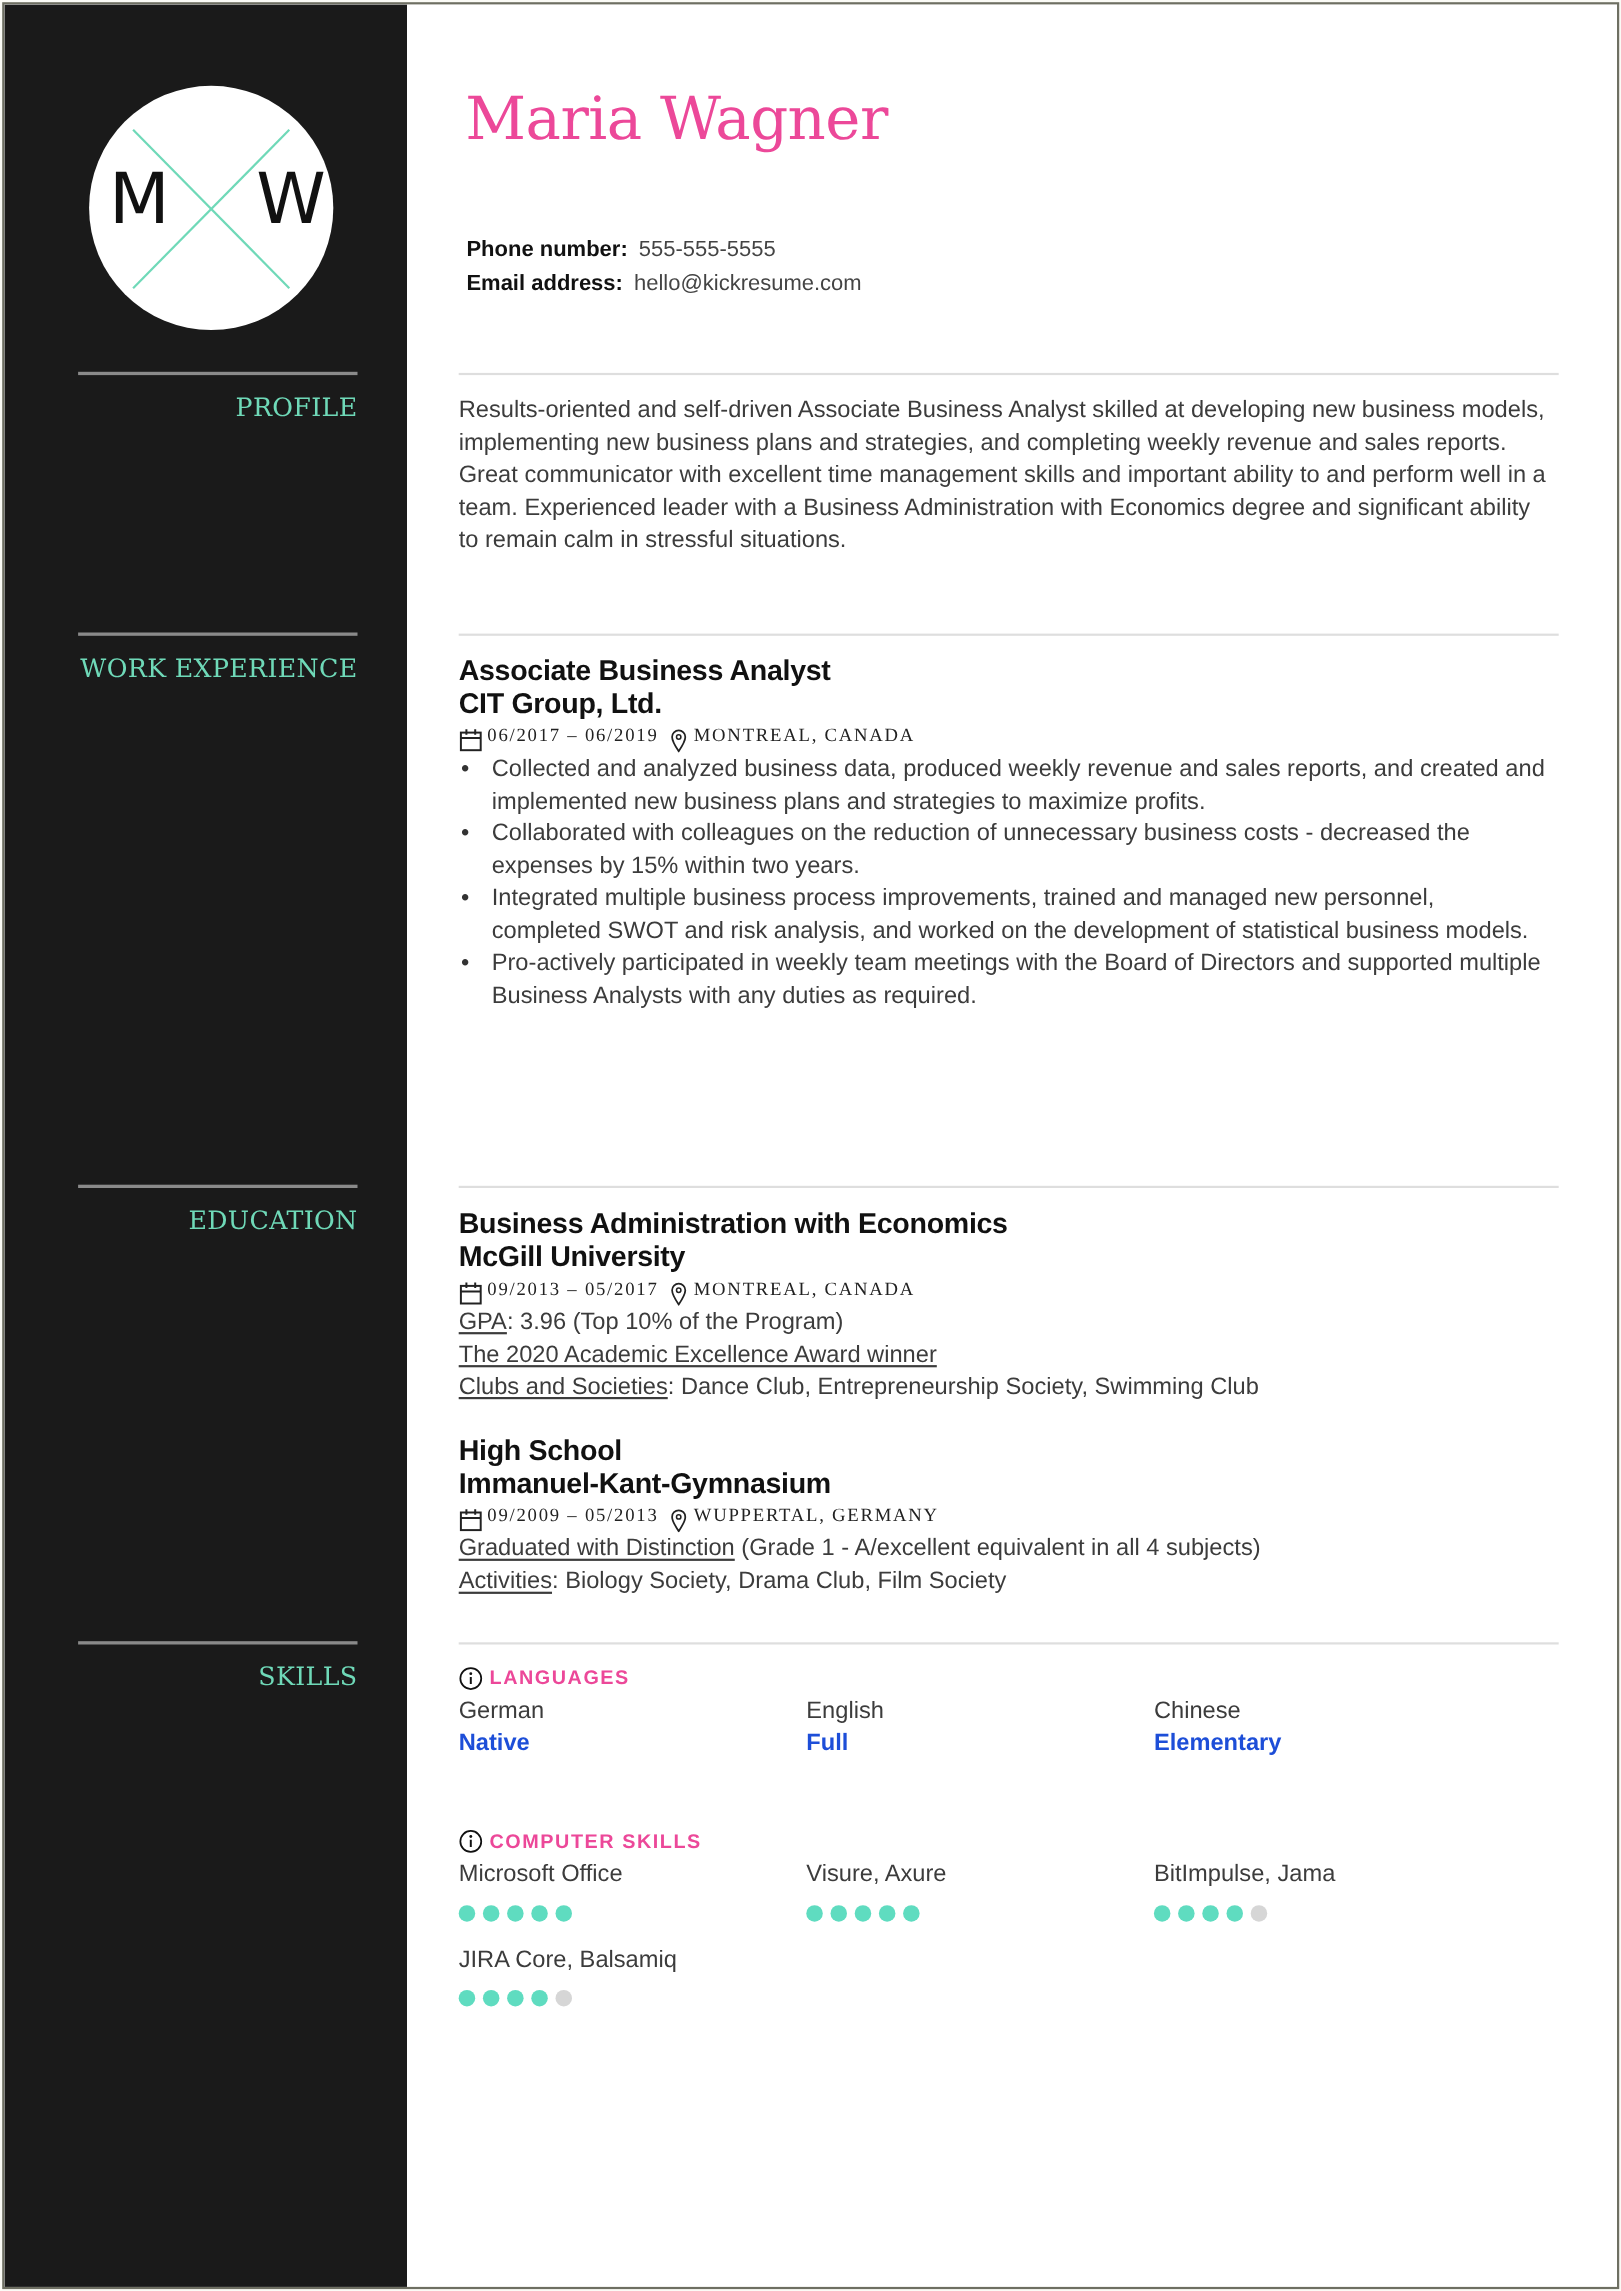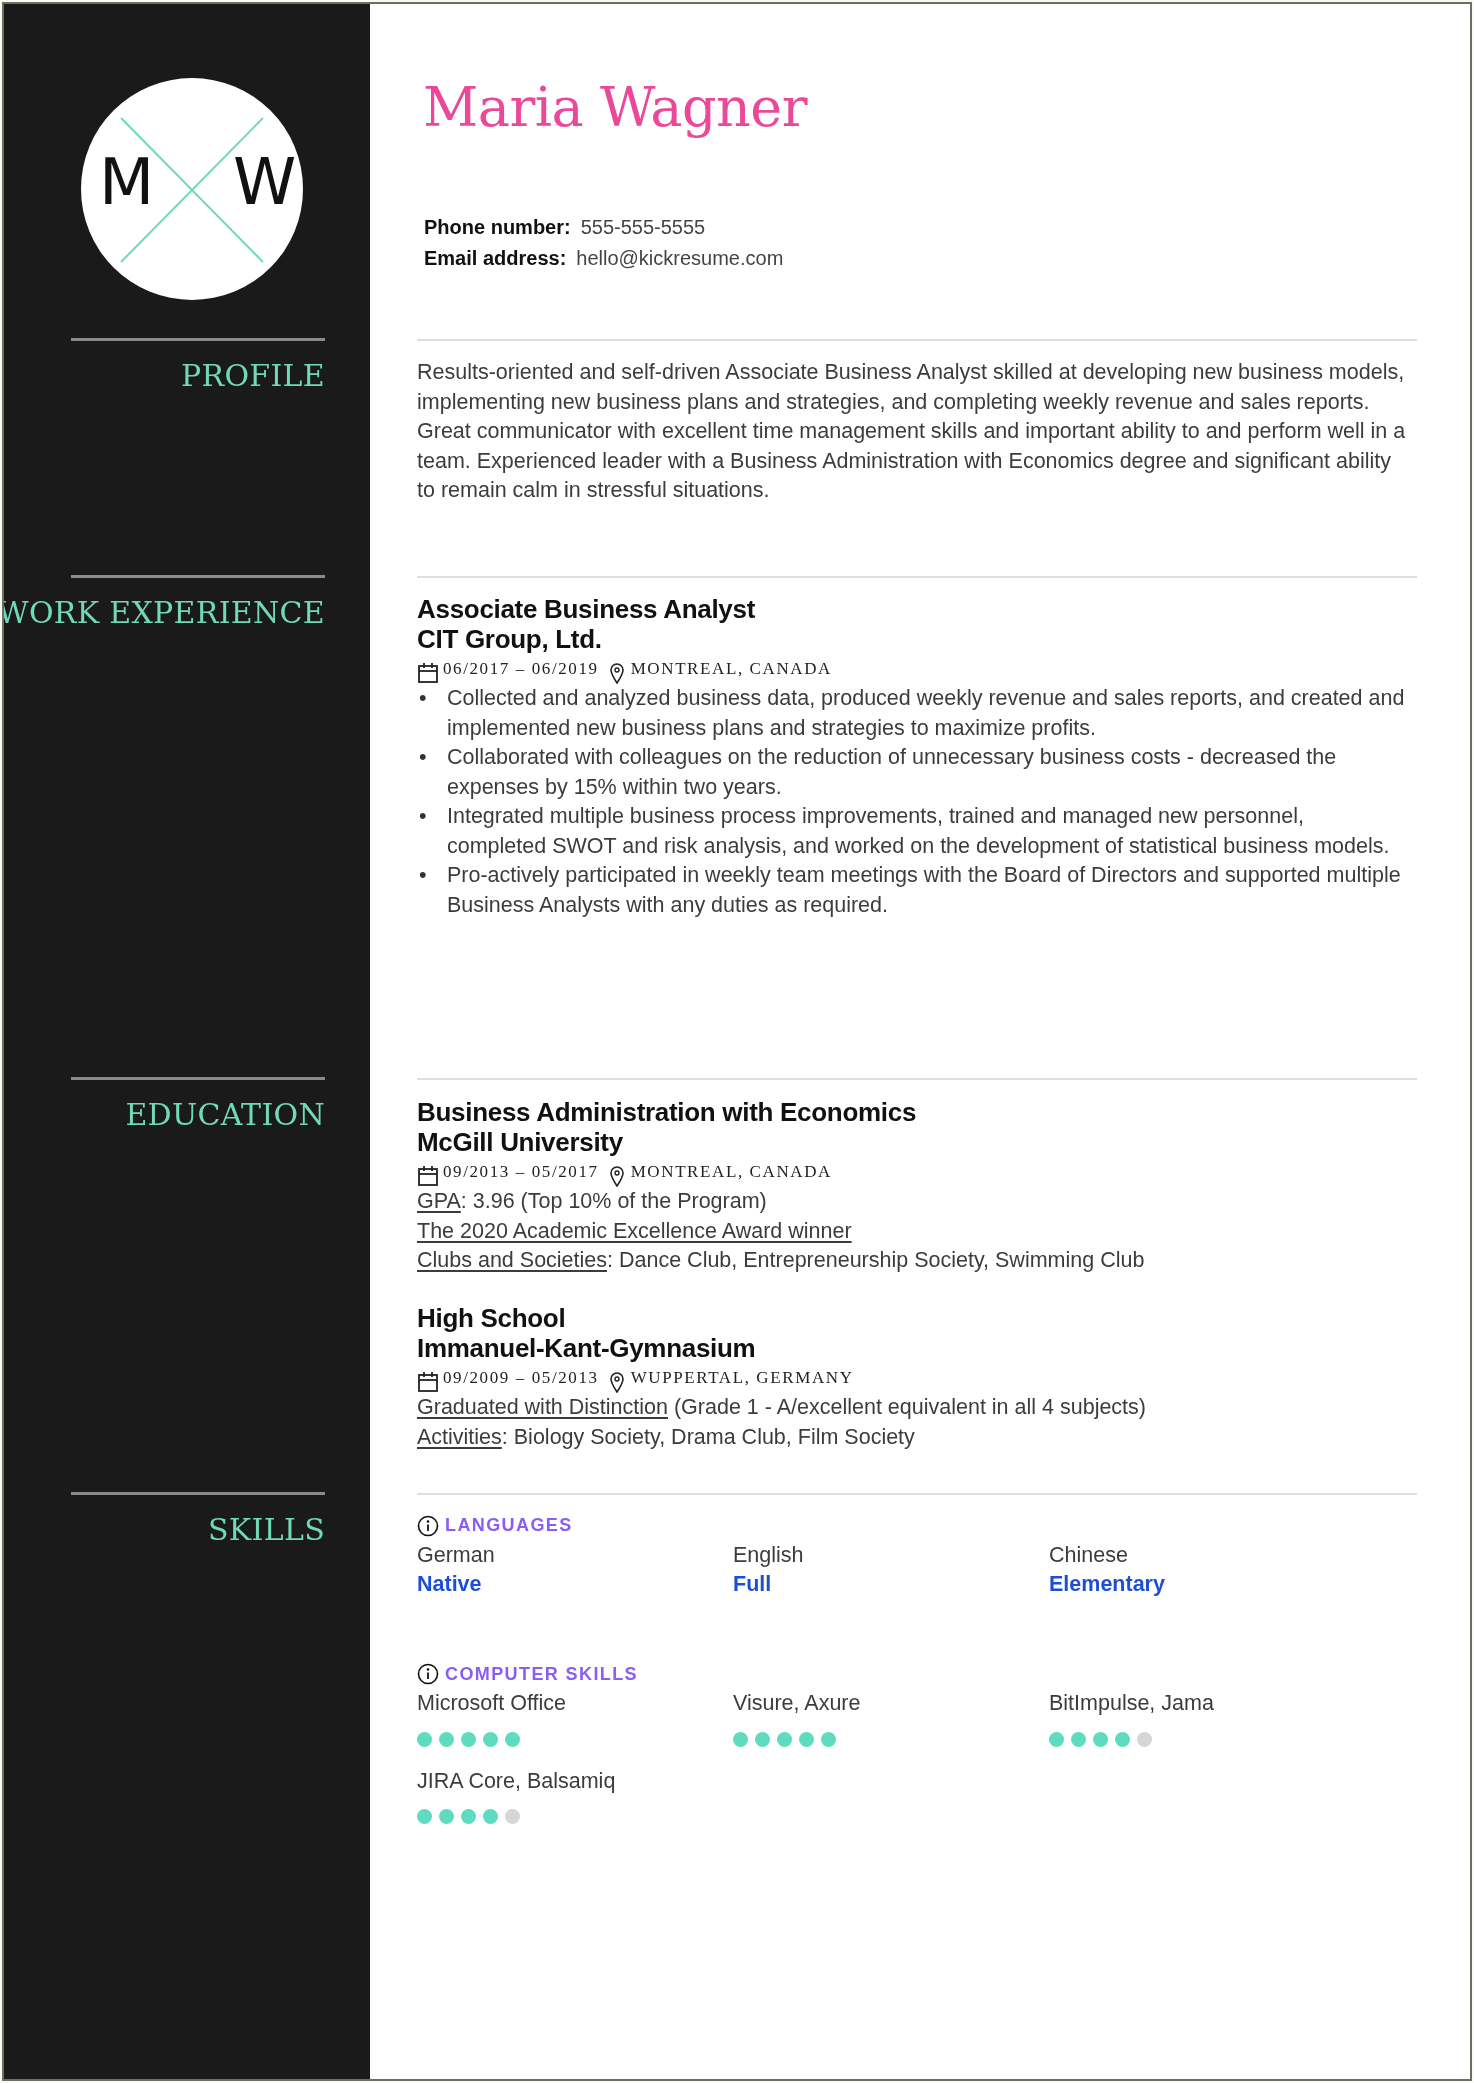--- a/index.html
+++ b/index.html
@@ -7,37 +7,37 @@
          font-family:"Liberation Sans", sans-serif; }
   .frame { position:absolute; left:2px; top:2px; width:1466px; height:2075px;
            border:2px solid #6e6f62; background:#fff; overflow:hidden; }
   .sidebar { position:absolute; left:0; top:0; width:366px; height:2075px; background:#1a1a1a; }
   .avatar { position:absolute; left:77px; top:74px; width:222px; height:222px; border-radius:50%; background:#fff; overflow:hidden; }
   .avatar svg { position:absolute; left:0; top:0; }
   .avatar .ini { position:absolute; top:72px; font-family:"DejaVu Sans", sans-serif; font-size:64px; color:#111; line-height:1; }
   .avatar .ini.m { left:18px; }
   .avatar .ini.w { left:152px; }
   .side-rule { position:absolute; left:67px; width:254px; height:3px; background:#8a8a8a; }
-  .side-label { position:absolute; right:45px; font-family:"DejaVu Serif", serif; font-size:30px;
+  .side-label { position:absolute; right:45px; font-family:"DejaVu Serif", serif; font-size:23px;
                 color:#6fd9b8; letter-spacing:0.3px; text-align:right; white-space:nowrap; }
   .main { position:absolute; left:413px; top:0; width:1000px; }
   .name { position:absolute; left:6px; top:72px; font-family:"DejaVu Serif", serif; font-size:54px; color:#ec4899; letter-spacing:-0.5px; white-space:nowrap; }
   .contact { position:absolute; left:7px; top:176px; font-size:20px; line-height:31px; color:#444;margin-top:32px; }
   .contact .lbl { font-weight:bold; color:#111; margin-right:10px; }
   .main-rule { position:absolute; left:0; width:1000px; height:2px; background:#dedede; }
   .section { position:absolute; left:0; width:990px; font-size:21.5px; line-height:29.5px; color:#3c3c3c; }
   .jt { font-weight:bold; color:#111; font-size:26px; line-height:30px; letter-spacing:-0.3px; }
   .meta { font-family:Liberation Serif, serif; font-size:17px; letter-spacing:1.6px; color:#222; line-height:30px; display:flex; align-items:flex-end; }
   .meta svg { margin-right:4px; }
   .meta .pin { margin:0 6px 0 10px; }
   ul.bul { margin:0; padding:0 0 0 30px; list-style:none; }
   ul.bul li { position:relative; }
   ul.bul li::before { content:"•"; position:absolute; left:-28px; color:#333; }
   .u { text-decoration:underline; text-underline-offset:3px; }
-  .sub-head { font-weight:bold; font-size:18px; letter-spacing:1.4px; color:#8b5cf6; display:flex; align-items:center; }
+  .sub-head { font-weight:bold; font-size:18px; letter-spacing:1.4px; color:#ec4899; display:flex; align-items:center; }
   .sub-head svg { margin-right:6px; }
   .grid3 { display:flex; }
   .grid3 .col { width:316px; }
   .lvl { font-weight:bold; color:#1d4ed8; }
   .dots { display:flex; gap:7px; margin-top:13px; }
   .dot { width:15px; height:15px; border-radius:50%; background:#5fdcc0; }
   .dot.off { background:#d6d6d6; }
 </style>
 </head>
 <body>

